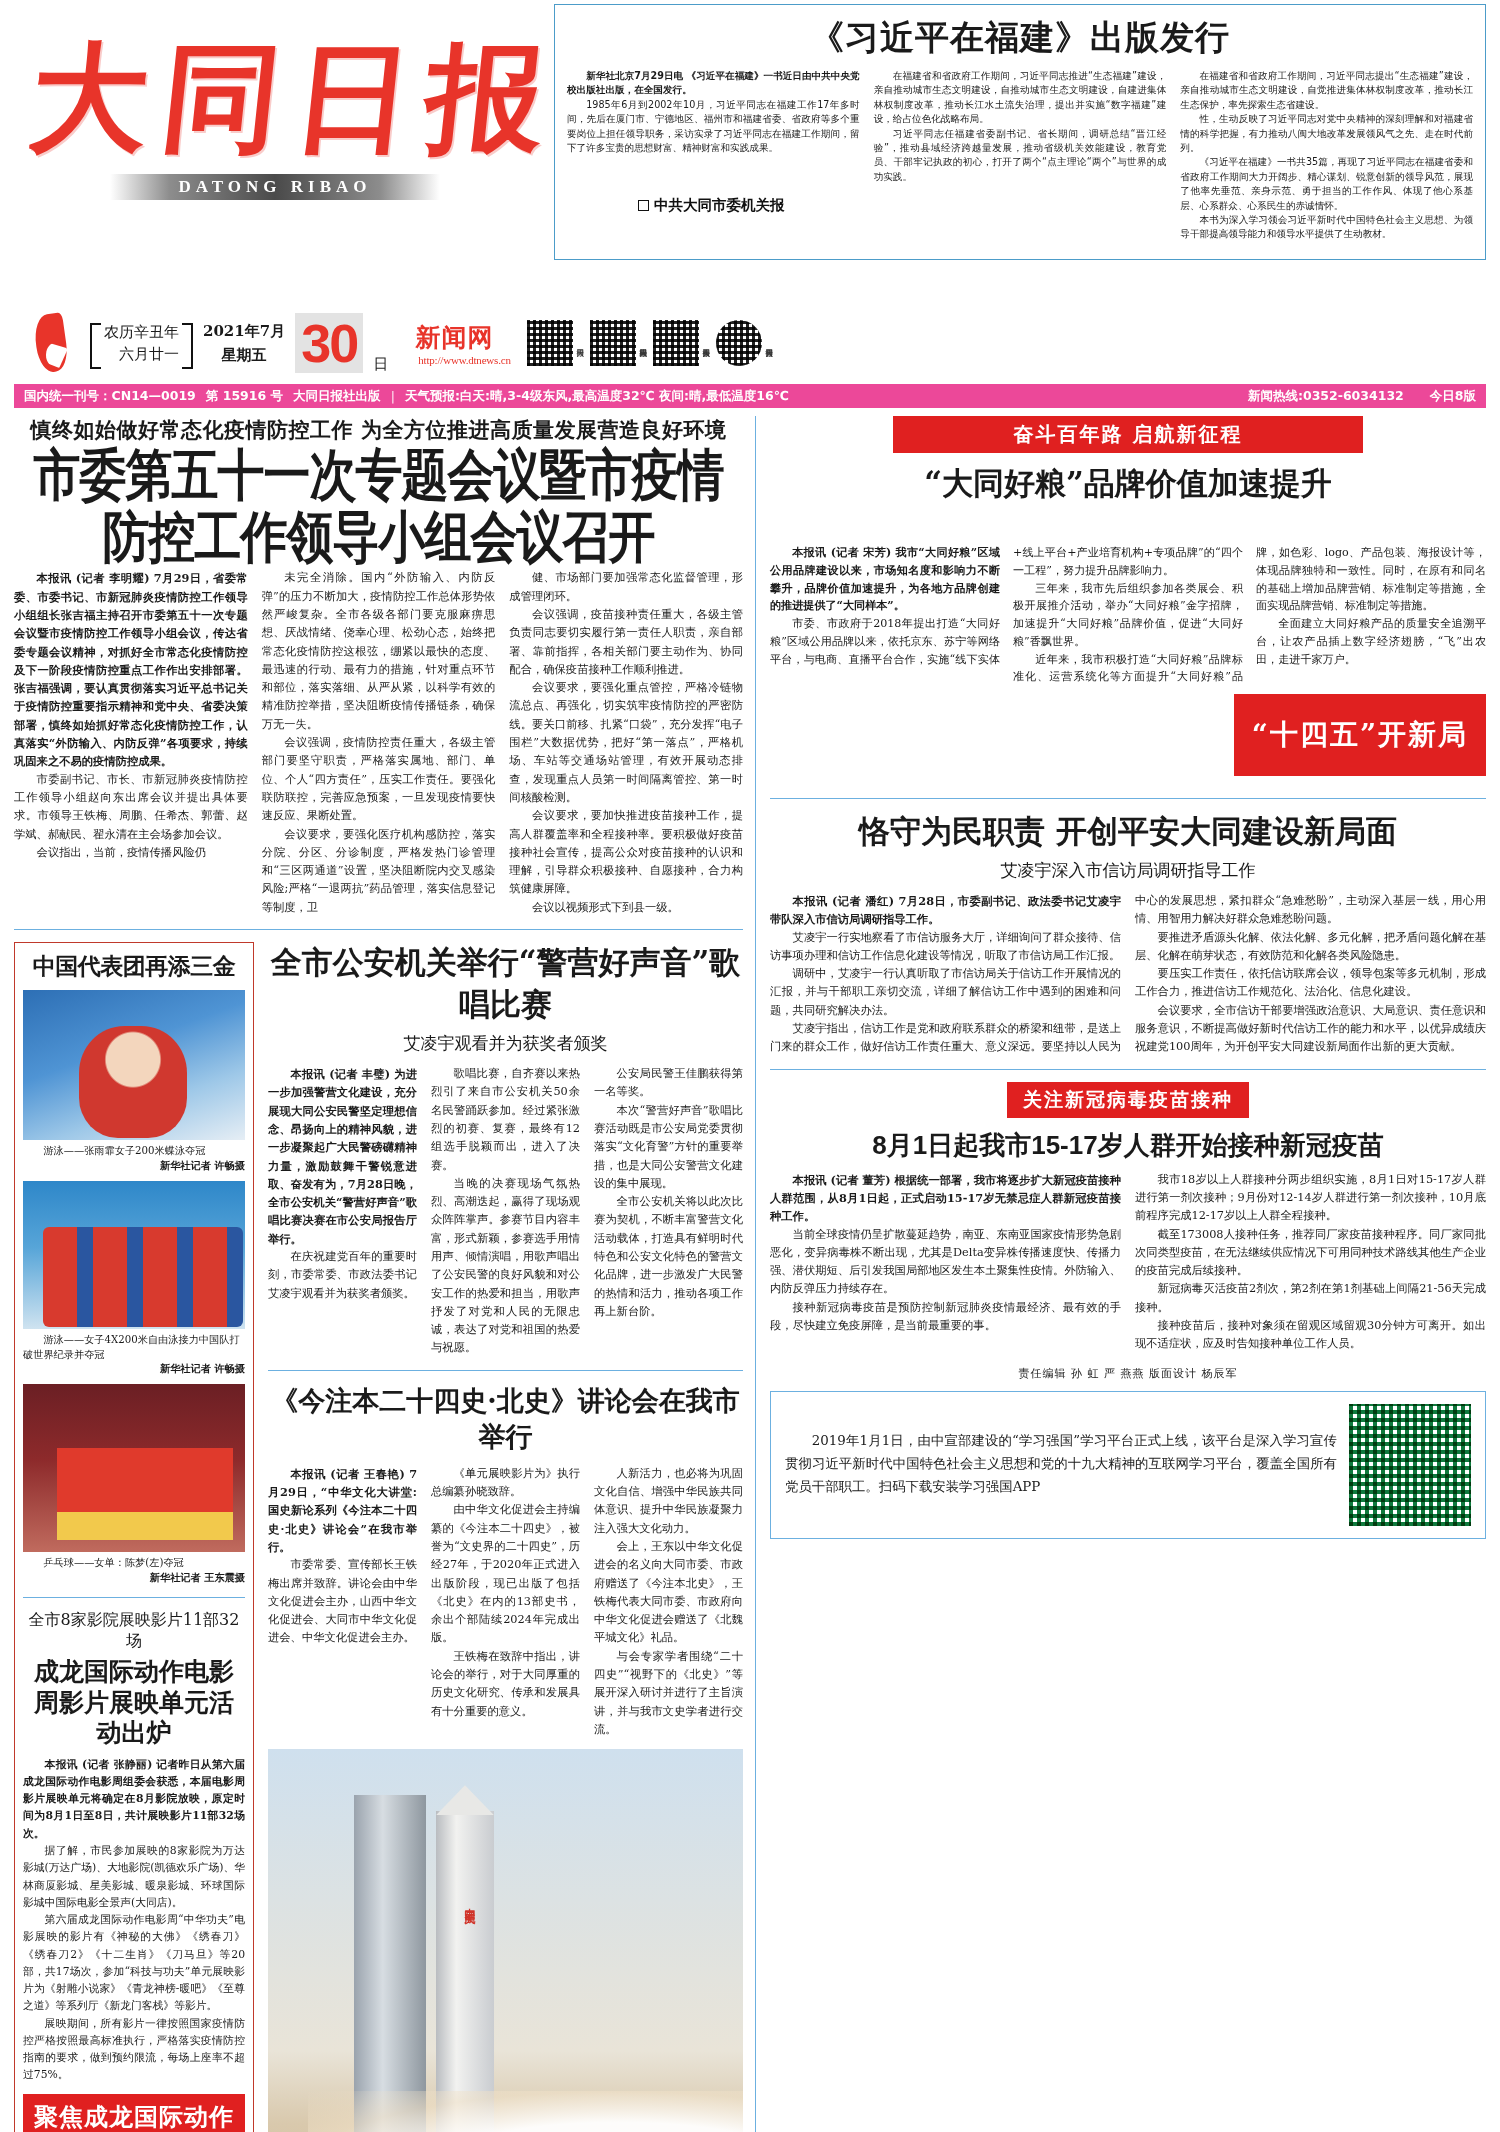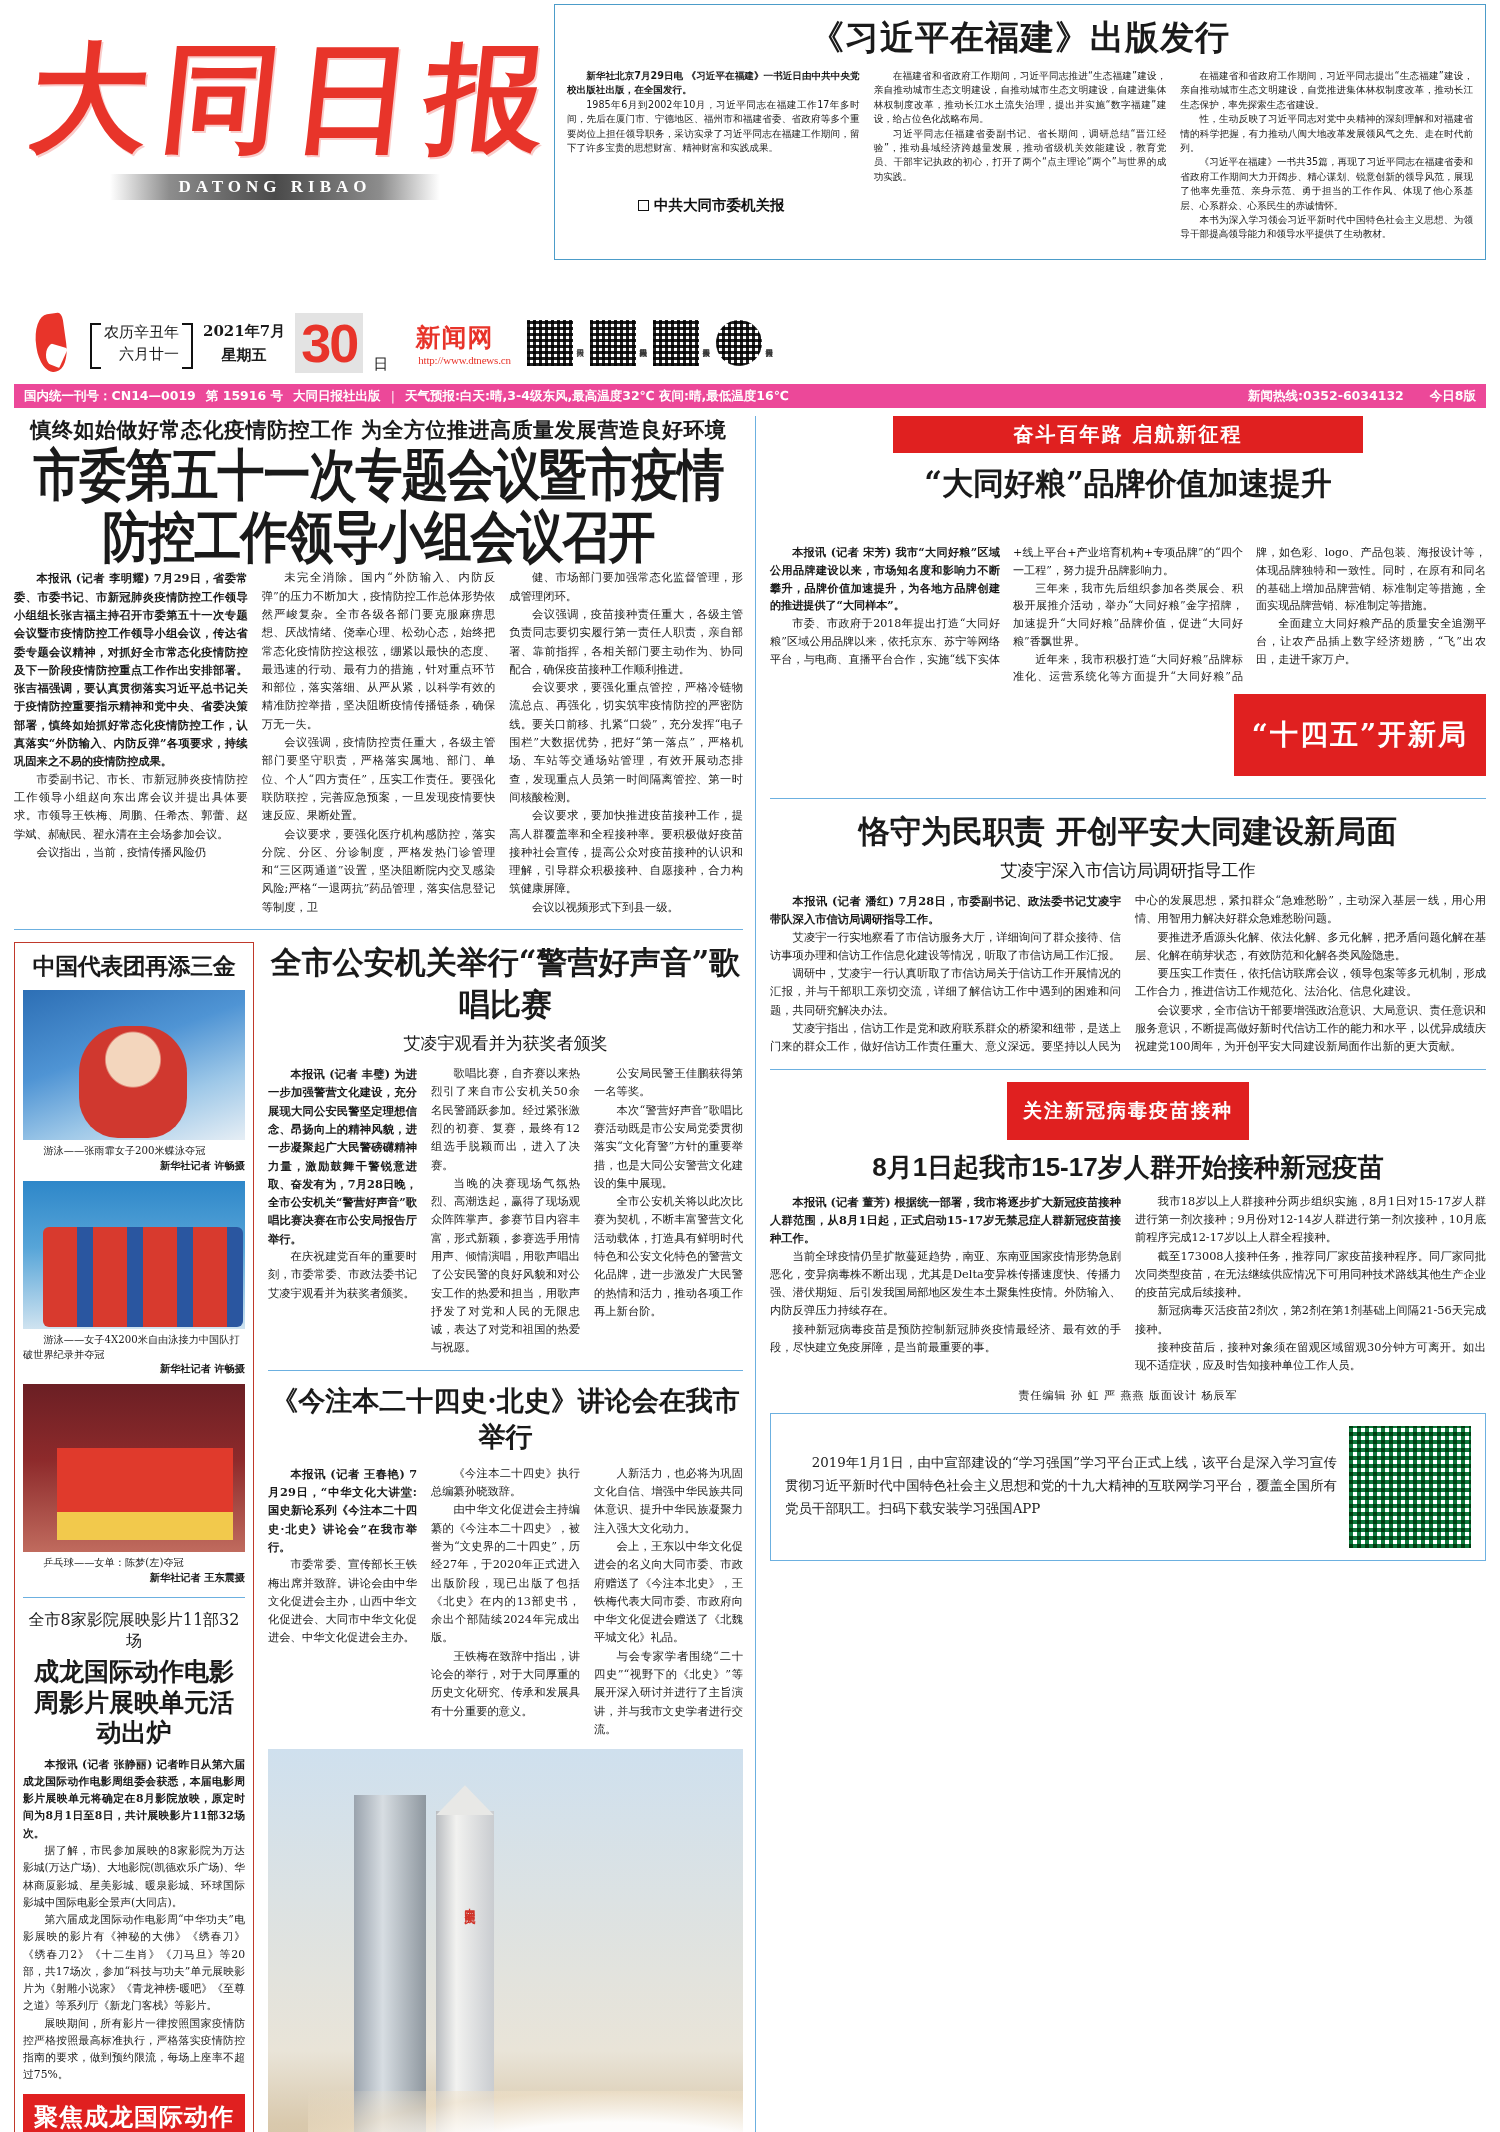--- a/index.html
+++ b/index.html
@@ -328,21 +328,21 @@
 
           <div class="hr-blue"></div>
 
           <div class="sect-head sm">《今注本二十四史·北史》讲论会在我市举行</div>
           <div class="artcols">
             <div>
               <p class="lead">本报讯 (记者 王春艳) 7月29日，“中华文化大讲堂:国史新论系列《今注本二十四史·北史》讲论会”在我市举行。</p>
               <p>市委常委、宣传部长王铁梅出席并致辞。讲论会由中华文化促进会主办，山西中华文化促进会、大同市中华文化促进会、中华文化促进会主办。</p>
             </div>
             <div>
-              <p>《今注本二十四史》执行总编纂孙晓致辞。</p>
+              <p>《单元展映影片为》执行总编纂孙晓致辞。</p>
               <p>由中华文化促进会主持编纂的《今注本二十四史》，被誉为“文史界的二十四史”，历经27年，于2020年正式进入出版阶段，现已出版了包括《北史》在内的13部史书，余出个部陆续2024年完成出版。</p>
               <p>王铁梅在致辞中指出，讲论会的举行，对于大同厚重的历史文化研究、传承和发展具有十分重要的意义。</p>
             </div>
             <div>
               <p>人新活力，也必将为巩固文化自信、增强中华民族共同体意识、提升中华民族凝聚力注入强大文化动力。</p>
               <p>会上，王东以中华文化促进会的名义向大同市委、市政府赠送了《今注本北史》，王铁梅代表大同市委、市政府向中华文化促进会赠送了《北魏平城文化》礼品。</p>
               <p>与会专家学者围绕“二十四史”“视野下的《北史》”等展开深入研讨并进行了主旨演讲，并与我市文史学者进行交流。</p>
             </div>
           </div>
 
@@ -384,21 +384,21 @@
         <p>调研中，艾凌宇一行认真听取了市信访局关于信访工作开展情况的汇报，并与干部职工亲切交流，详细了解信访工作中遇到的困难和问题，共同研究解决办法。</p>
         <p>艾凌宇指出，信访工作是党和政府联系群众的桥梁和纽带，是送上门来的群众工作，做好信访工作责任重大、意义深远。要坚持以人民为中心的发展思想，紧扣群众“急难愁盼”，主动深入基层一线，用心用情、用智用力解决好群众急难愁盼问题。</p>
         <p>要推进矛盾源头化解、依法化解、多元化解，把矛盾问题化解在基层、化解在萌芽状态，有效防范和化解各类风险隐患。</p>
         <p>要压实工作责任，依托信访联席会议，领导包案等多元机制，形成工作合力，推进信访工作规范化、法治化、信息化建设。</p>
         <p>会议要求，全市信访干部要增强政治意识、大局意识、责任意识和服务意识，不断提高做好新时代信访工作的能力和水平，以优异成绩庆祝建党100周年，为开创平安大同建设新局面作出新的更大贡献。</p>
       </div>
 
       <div class="hr-blue"></div>
 
       <div style="text-align:center">
-        <span class="redbar" style="display:inline-block;width:auto;padding:16px 16px;font-size:19px">关注新冠病毒疫苗接种</span>
+        <span class="redbar" style="display:inline-block;width:auto;padding:5px 16px;font-size:19px">关注新冠病毒疫苗接种</span>
       </div>
       <div class="num-head">8月1日起我市15-17岁人群开始接种新冠疫苗</div>
       <div class="col2">
         <p class="lead">本报讯 (记者 董芳) 根据统一部署，我市将逐步扩大新冠疫苗接种人群范围，从8月1日起，正式启动15-17岁无禁忌症人群新冠疫苗接种工作。</p>
         <p>当前全球疫情仍呈扩散蔓延趋势，南亚、东南亚国家疫情形势急剧恶化，变异病毒株不断出现，尤其是Delta变异株传播速度快、传播力强、潜伏期短、后引发我国局部地区发生本土聚集性疫情。外防输入、内防反弹压力持续存在。</p>
         <p>接种新冠病毒疫苗是预防控制新冠肺炎疫情最经济、最有效的手段，尽快建立免疫屏障，是当前最重要的事。</p>
         <p>我市18岁以上人群接种分两步组织实施，8月1日对15-17岁人群进行第一剂次接种；9月份对12-14岁人群进行第一剂次接种，10月底前程序完成12-17岁以上人群全程接种。</p>
         <p>截至173008人接种任务，推荐同厂家疫苗接种程序。同厂家同批次同类型疫苗，在无法继续供应情况下可用同种技术路线其他生产企业的疫苗完成后续接种。</p>
         <p>新冠病毒灭活疫苗2剂次，第2剂在第1剂基础上间隔21-56天完成接种。</p>
         <p>接种疫苗后，接种对象须在留观区域留观30分钟方可离开。如出现不适症状，应及时告知接种单位工作人员。</p>

